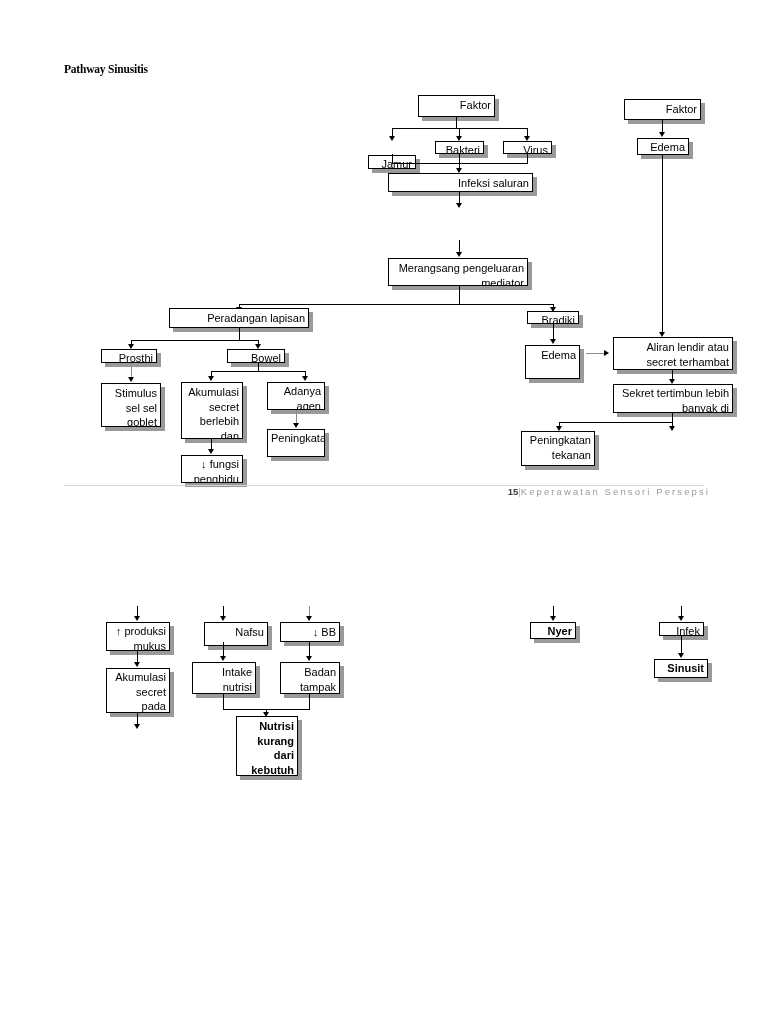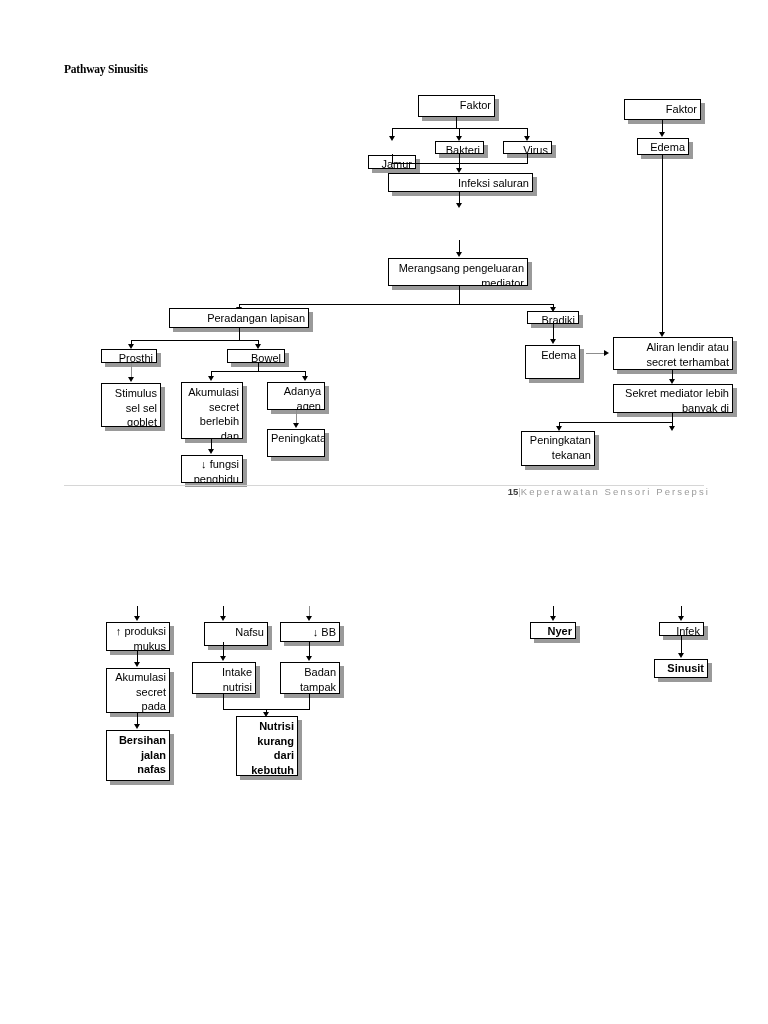--- a/index.html
+++ b/index.html
@@ -240,21 +240,21 @@
   <div class="arw-r" style="left:604px; top:350px;"></div>
 
   <div class="node" style="left:613px; top:337px; width:120px; height:33px;">
     <span class="txt">Aliran lendir atau secret terhambat</span>
   </div>
 
   <div class="ln v" style="left:672px; top:370px; height:11px;"></div>
   <div class="arw-d" style="left:668.5px; top:379px;"></div>
 
   <div class="node clip" style="left:613px; top:384px; width:120px; height:29px;">
-    <span class="txt">Sekret mediator lebih banyak di</span>
+    <span class="txt">Sekret tertimbun lebih banyak di</span>
   </div>
 
   <div class="ln v" style="left:672px; top:413px; height:9px;"></div>
   <div class="ln h" style="left:559px; top:422px; width:114px;"></div>
   <div class="ln v" style="left:559px; top:422px; height:5px;"></div>
   <div class="arw-d" style="left:555.5px; top:426px;"></div>
   <div class="ln v" style="left:672px; top:422px; height:5px;"></div>
   <div class="arw-d" style="left:668.5px; top:426px;"></div>
 
   <div class="node clip" style="left:521px; top:431px; width:74px; height:35px;">
@@ -280,23 +280,20 @@
   <div class="node clip" style="left:106px; top:622px; width:64px; height:29px;">
     <span class="txt">↑ produksi mukus</span>
   </div>
   <div class="ln v" style="left:137px; top:651px; height:12px;"></div>
   <div class="arw-d" style="left:133.5px; top:662px;"></div>
   <div class="node clip" style="left:106px; top:668px; width:64px; height:45px;">
     <span class="txt">Akumulasi secret pada saluran</span>
   </div>
   <div class="ln v" style="left:137px; top:713px; height:12px;"></div>
   <div class="arw-d" style="left:133.5px; top:724px;"></div>
-  <div class="node bold" style="left:106px; top:730px; width:64px; height:51px;">
-    <span class="txt">Bersihan jalan nafas</span>
-  </div>
 
   <div class="node" style="left:204px; top:622px; width:64px; height:24px;">
     <span class="txt">Nafsu</span>
   </div>
   <div class="ln v" style="left:223px; top:642px; height:15px;"></div>
   <div class="arw-d" style="left:219.5px; top:656px;"></div>
   <div class="node" style="left:192px; top:662px; width:64px; height:32px;">
     <span class="txt">Intake nutrisi</span>
   </div>
 

